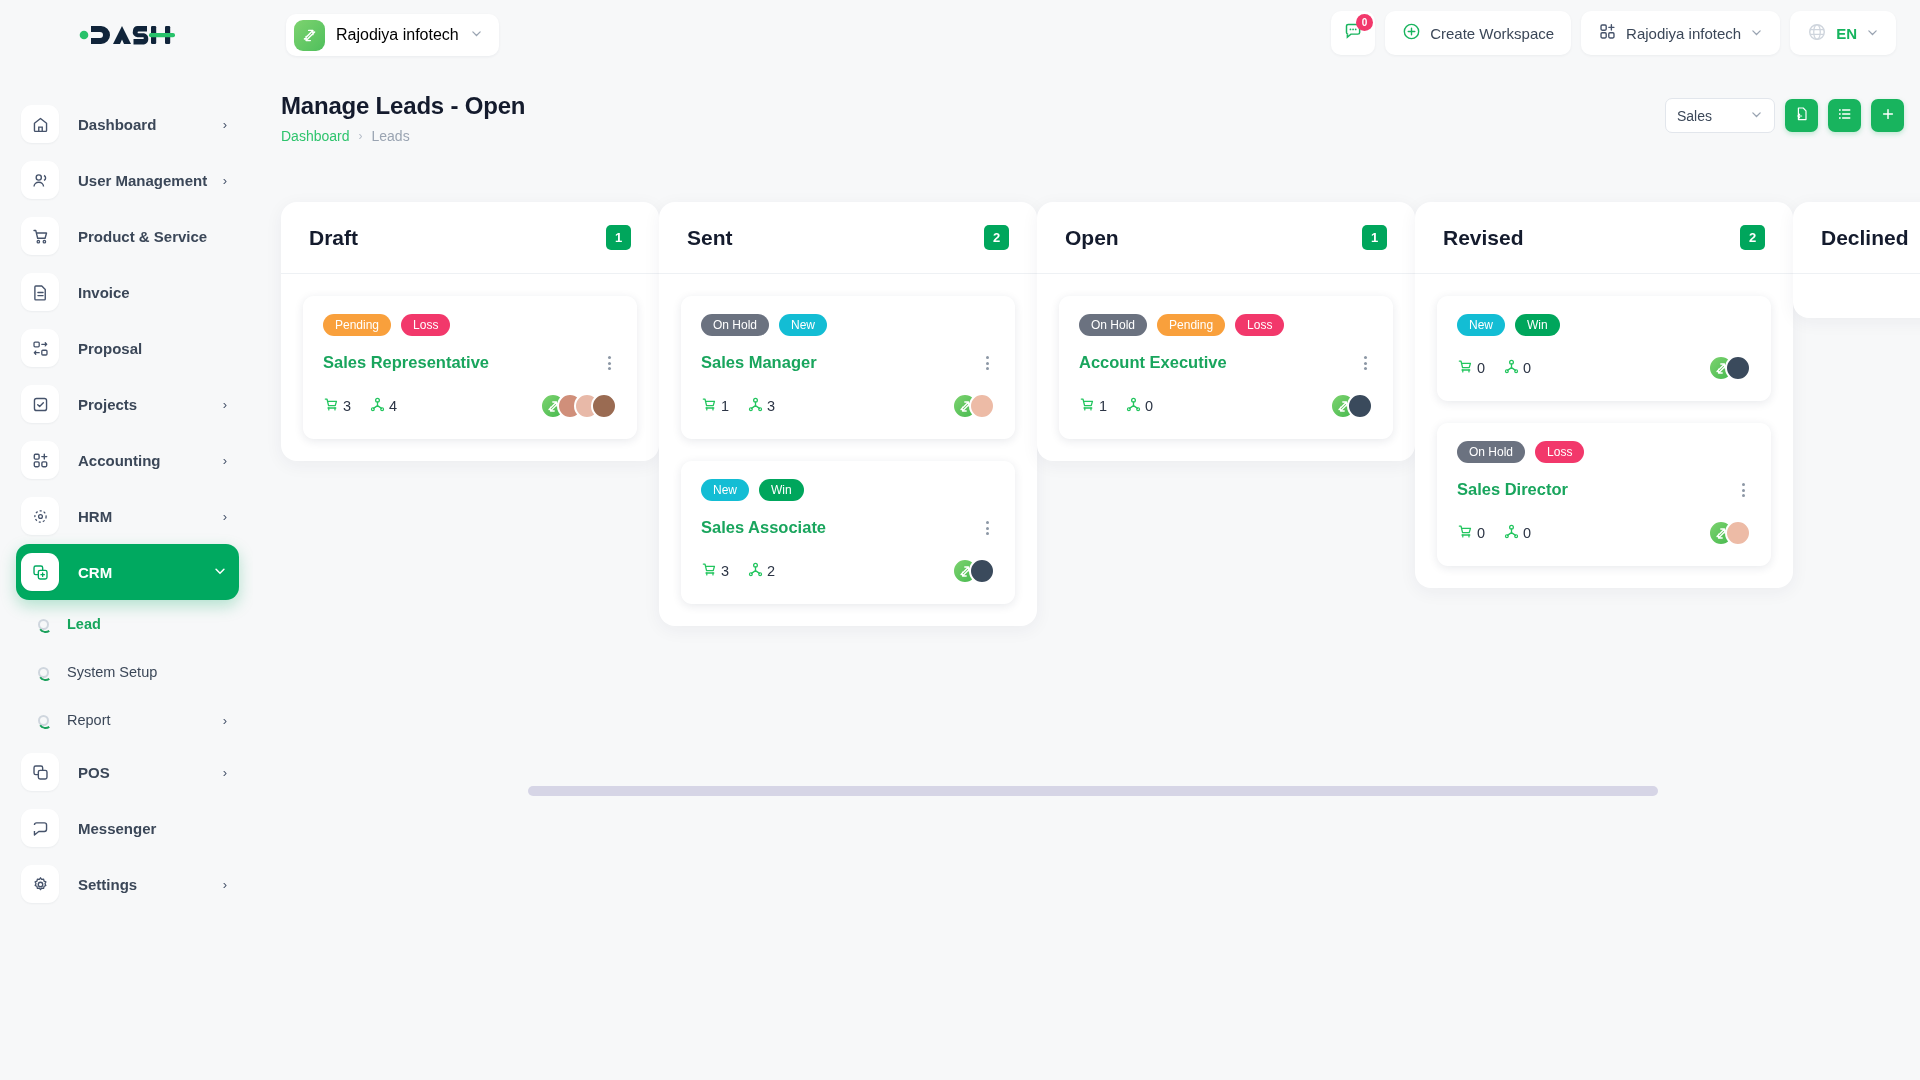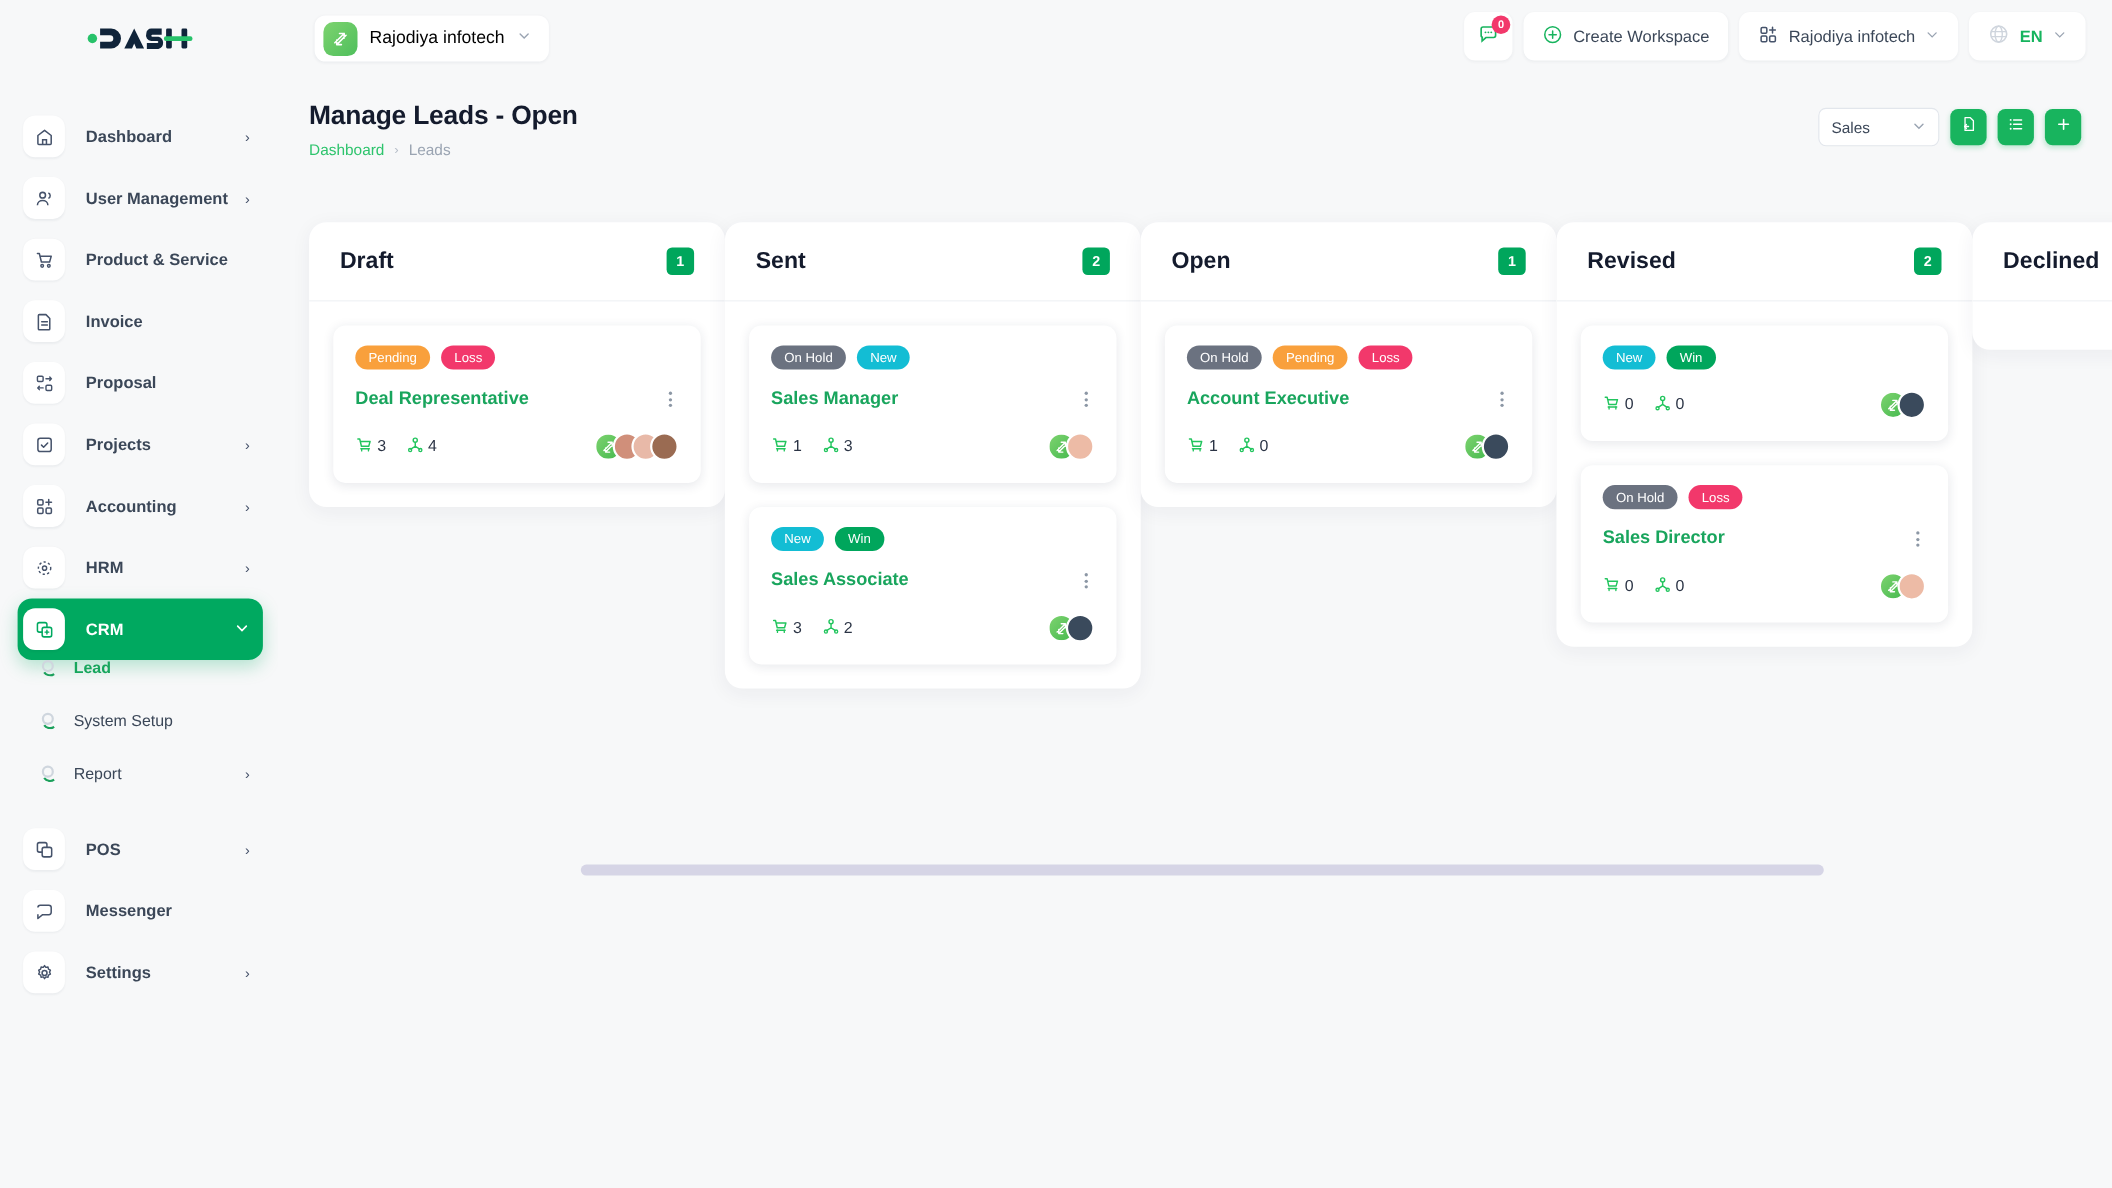--- a/index.html
+++ b/index.html
@@ -75,21 +75,21 @@
     flex: 0 0 38px;
   }
   .nav-label { margin-left: 19px; font-size: 15px; color: #3b4758; font-weight: 600; }
   .nav-arrow { position: absolute; right: 12px; color: #46536b; font-size: 13px; }
 
   .nav-item.active { background: #00a960; box-shadow: 0 6px 16px rgba(0,169,96,.28); }
   .nav-item.active .nav-label { color: #ffffff; }
   .nav-item.active .nav-arrow { color: #ffffff; }
 
   .sub-item {
-    display: flex; align-items: flex-start; height: 48px;
+    display: flex; align-items: center; height: 48px;
     margin: 0 14px 0 16px; padding-left: 22px; position: relative; cursor: pointer;
   }
   .sub-dot {
     width: 11px; height: 11px; border-radius: 50%;
     border: 2.5px solid #cfd6de; border-top-color: #cfd6de;
     position: relative;
   }
   .sub-dot::after {
     content: ""; position: absolute; left: -2.5px; top: -2.5px;
     width: 11px; height: 11px; border-radius: 50%;
@@ -103,21 +103,21 @@
   
   .content { position: absolute; left: 253px; top: 70px; width: 1667px; height: 1010px; }
 
   .page-head { padding: 22px 28px 0 28px; position: relative; }
   .page-title { font-size: 24px; font-weight: 700; color: #141b2d; letter-spacing: -.2px; }
   .crumbs { margin-top: 8px; font-size: 14px; display: flex; align-items: center; gap: 9px; }
   .crumb-link { color: #2ec46d; }
   .crumb-sep { color: #b5bdc8; font-size: 12px; }
   .crumb-cur { color: #9aa4b2; }
 
-  .head-tools { position: absolute; right: 28px; top: 28px; display: flex; align-items: center; gap: 10px; }
+  .head-tools { position: absolute; right: 16px; top: 28px; display: flex; align-items: center; gap: 10px; }
   .sel-box {
     width: 110px; height: 35px; background: #fff; border: 1px solid #e2e6ec; border-radius: 7px;
     display: flex; align-items: center; justify-content: space-between; padding: 0 11px;
     font-size: 14px; color: #3b4758;
   }
   .sq-btn {
     width: 33px; height: 33px; border-radius: 7px; background: #18b45e;
     display: flex; align-items: center; justify-content: center;
     box-shadow: 0 2px 5px rgba(24,180,94,.25);
   }
@@ -470,21 +470,21 @@
       <span class="col-title">Draft</span>
       <span class="col-count">1</span>
     </div>
     <div class="col-body">
       <div class="card">
         <div class="tags">
                 <span class="tag" style="background:#f9a03c">Pending</span>
                 <span class="tag" style="background:#f2386b">Loss</span>
               </div>
         <div class="card-title-row">
-          <div class="card-title">Deal Representative</div>
+          <div class="card-title">Sales Representative</div>
           <div class="kebab">
                   <i></i>
                   <i></i>
                   <i></i>
                 </div>
         </div>
         <div class="card-foot">
           <div class="metrics">
             <span class="metric">
               <span><svg width="17" height="17" viewBox="0 0 22 22">

